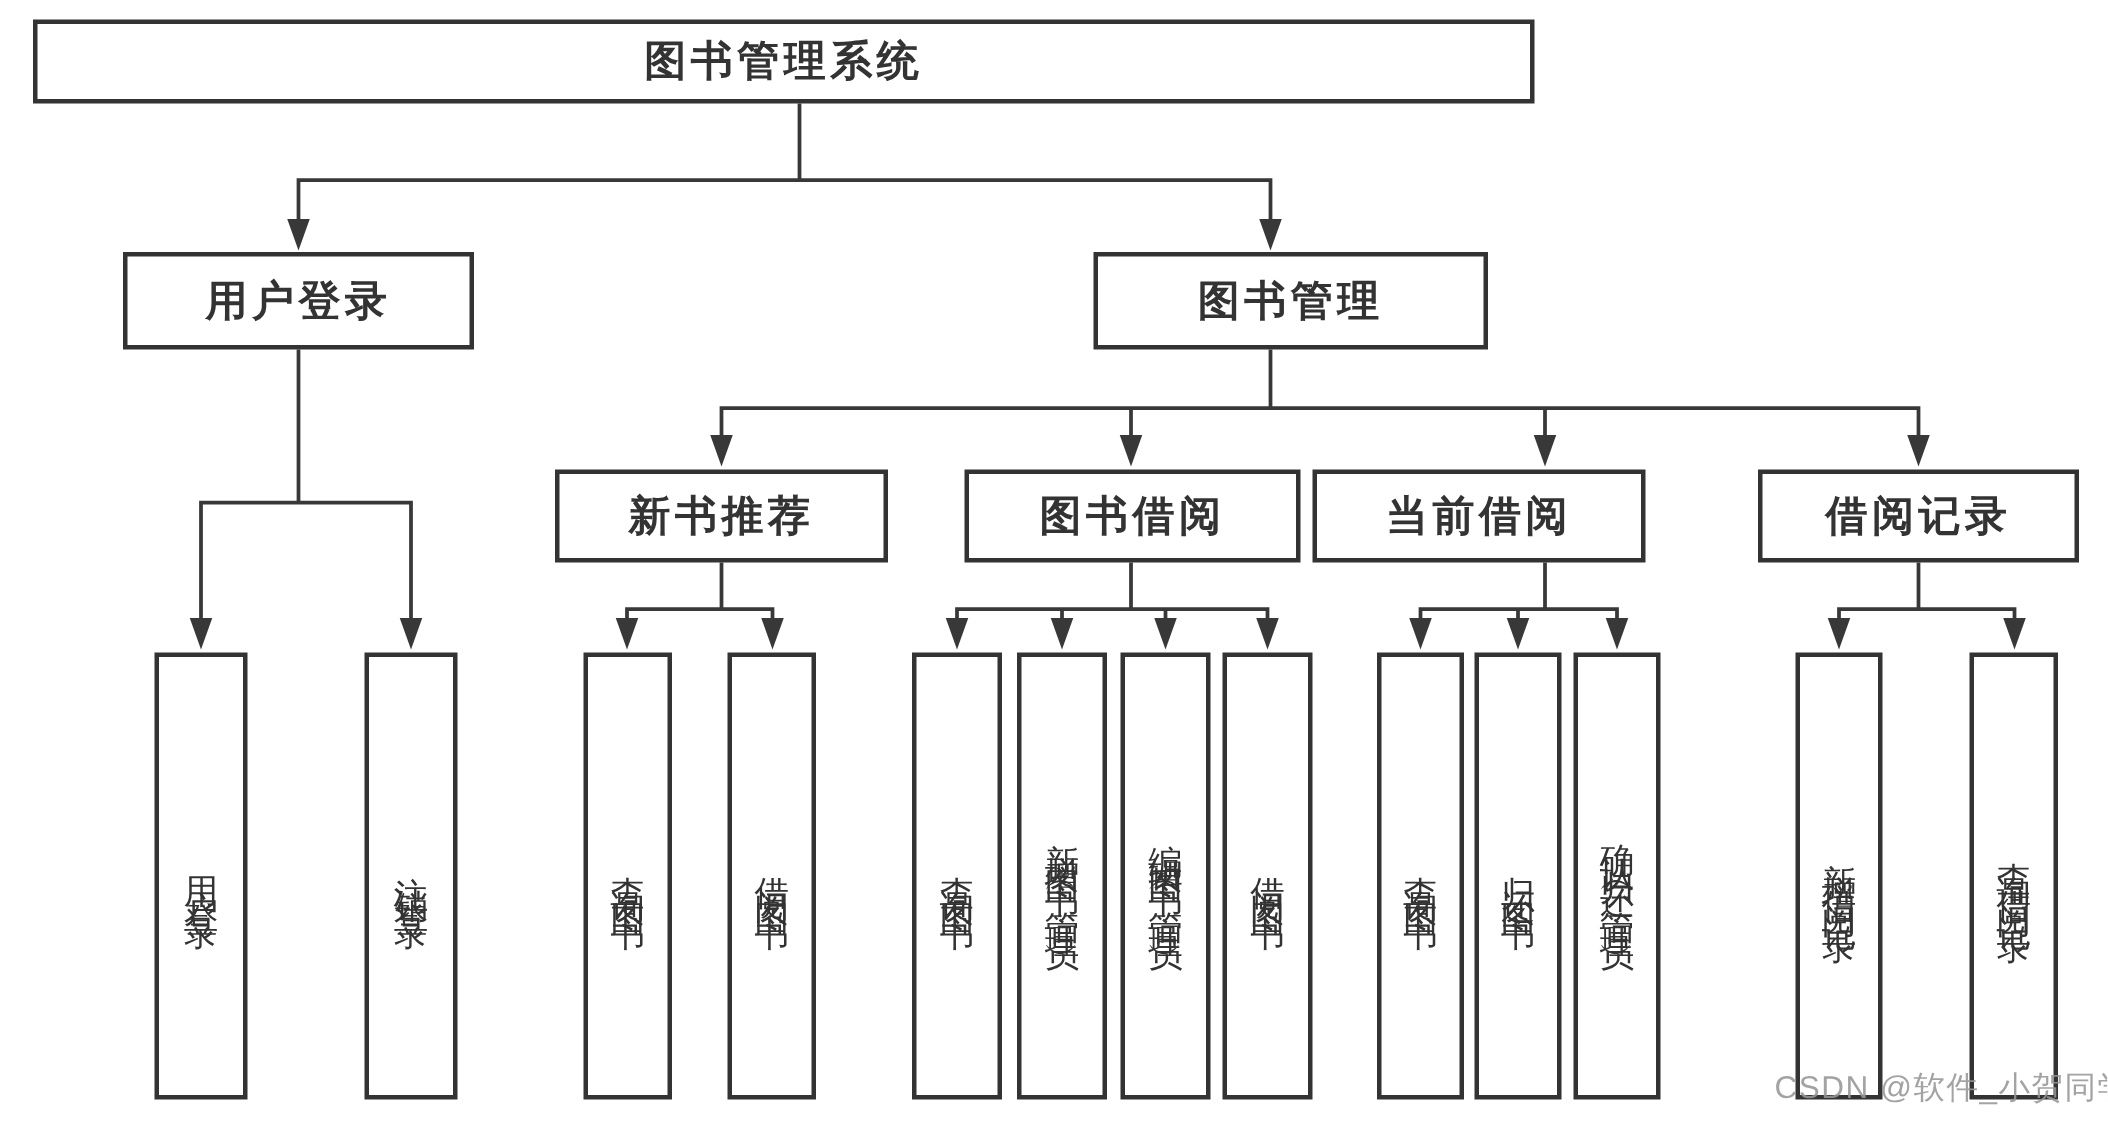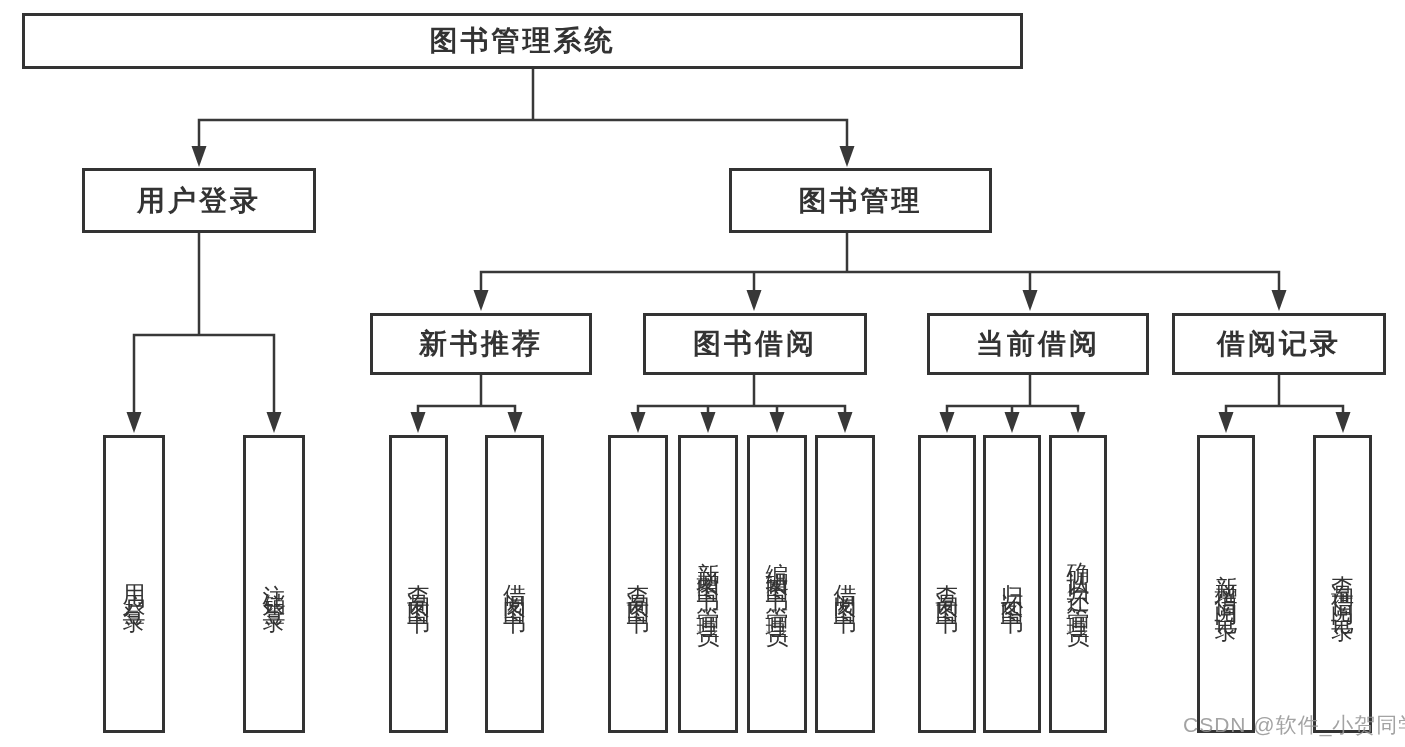--- a/index.html
+++ b/index.html
@@ -51,21 +51,21 @@
     white-space: nowrap;
     line-height: 1;
   }
   
   .root-box  { left: 22px;  top: 13px;  width: 1001px; height: 56px; }
   .l2a       { left: 82px;  top: 168px; width: 234px;  height: 65px; }
   .l2b       { left: 729px; top: 168px; width: 263px;  height: 65px; }
   .l3        { top: 313px;  height: 62px; }
   .l3-1      { left: 370px;  width: 222px; }
   .l3-2      { left: 643px;  width: 224px; }
-  .l3-3      { left: 927px;  width: 222px; text-align: right; }
+  .l3-3      { left: 875px;  width: 222px; text-align: right; }
   .l3-4      { left: 1172px; width: 214px; }
   .lf-1  { left: 103px;  width: 62px; }
   .lf-2  { left: 243px;  width: 62px; }
   .lf-3  { left: 389px;  width: 59px; }
   .lf-4  { left: 485px;  width: 59px; }
   .lf-5  { left: 608px;  width: 60px; }
   .lf-6  { left: 678px;  width: 60px; }
   .lf-7  { left: 747px;  width: 60px; }
   .lf-8  { left: 815px;  width: 60px; }
   .lf-9  { left: 918px;  width: 58px; }

